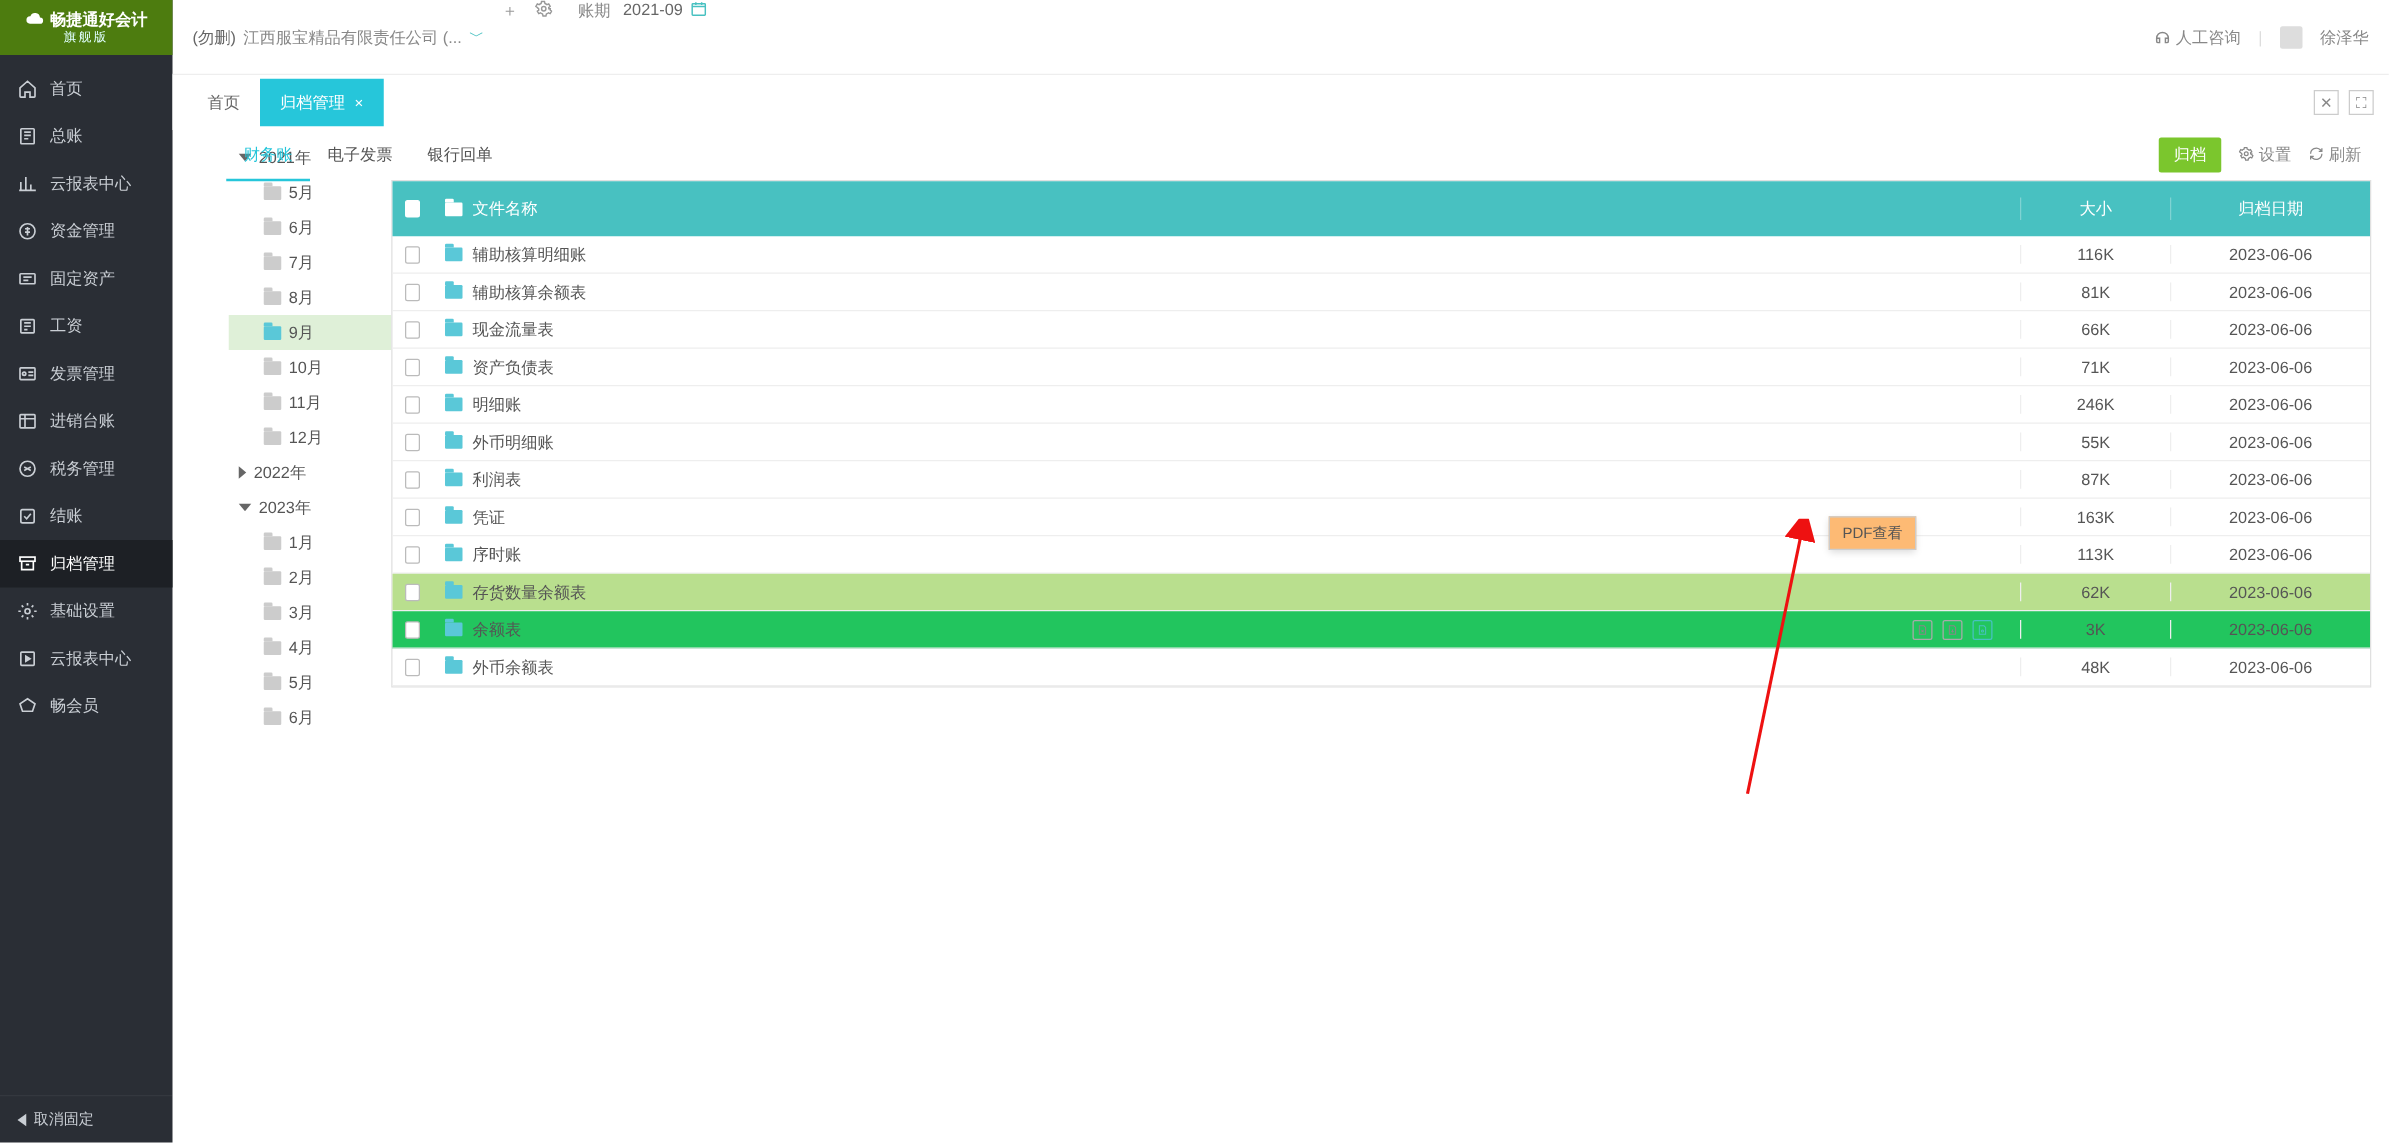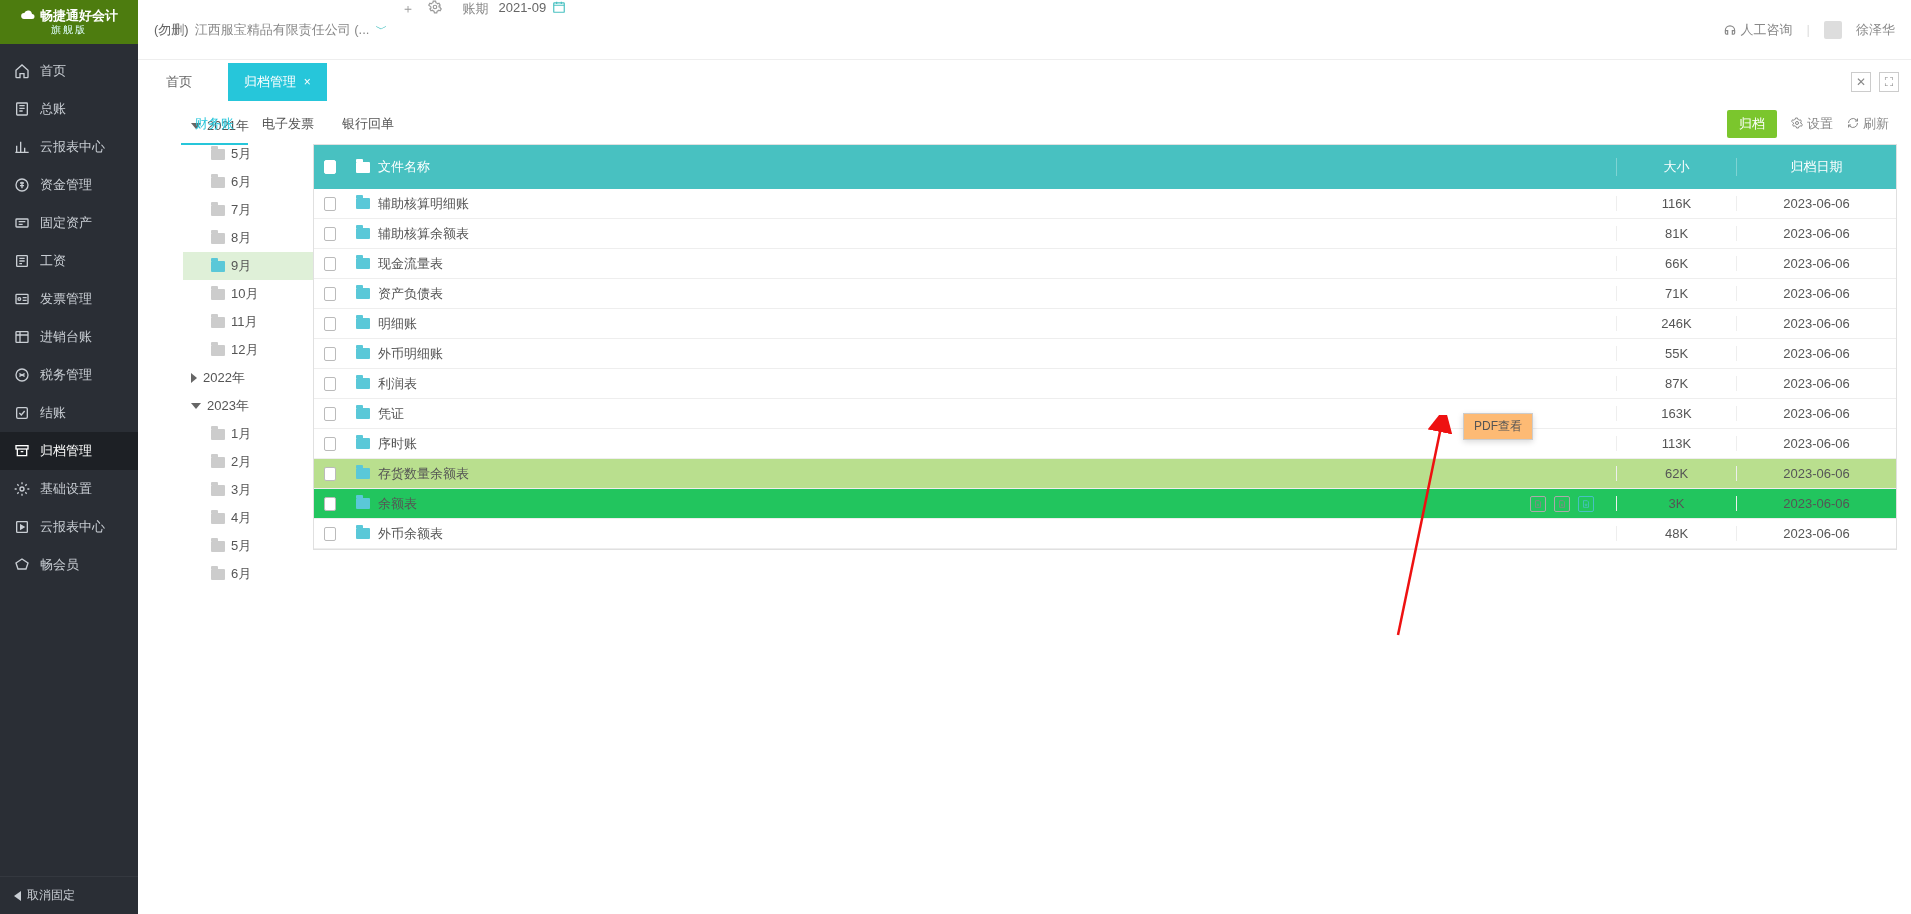--- a/index.html
+++ b/index.html
@@ -24,21 +24,21 @@
 .chev-down { color:#48c1c1; font-size:12px;}
 .topbar .plus-ico, .topbar .gear-ico { margin-left:14px; color:#999;}
 .period-label{ margin-left:20px; color:#888; font-size:13px;}
 .period-val{ margin-left:10px; color:#666;}
 .cal-ico{ color:#48c1c1; margin-left:6px;}
 .topbar-right{ margin-left:auto; display:flex; align-items:center; gap:14px; color:#888;}
 .user-ico{ width:18px;height:18px; background:#ddd; border-radius:2px; display:inline-block;}
 
 .tabs-row{ height:44px; display:flex; align-items:center; padding:0 12px; background:#fff;}
 .tab-btn{ padding:10px 16px; font-size:13px; color:#666; cursor:pointer;}
-.tab-btn.active{ background:#26c6da; color:#fff;margin-left:20px;}
+.tab-btn.active{ background:#26c6da; color:#fff;}
 .tab-btn .close-x{ margin-left:4px; font-size:12px;}
 .tabs-right{ margin-left:auto; display:flex; gap:8px; align-items:center;}
 .icon-sq{ width:20px;height:20px;display:flex;align-items:center;justify-content:center;color:#888;border:1px solid #ccc;font-size:12px;}
 
 .content{ flex:1; display:flex; padding: 0 14px 10px 0; overflow:hidden;}
 .inner-tabs{ width: 140px; flex-shrink:0;margin-left:35px;}
 .inner-tab{ padding:10px 14px; font-size:13px; color:#555; cursor:pointer;}
 .inner-tab.active{ color:#26c6da; border-bottom:2px solid #26c6da; margin-bottom:-2px;}
 .tree{ padding:8px 0 8px 10px;}
 .tree-item{ display:flex; align-items:center; gap:6px; padding:5px 8px; font-size:13px; color:#555; cursor:pointer;}

